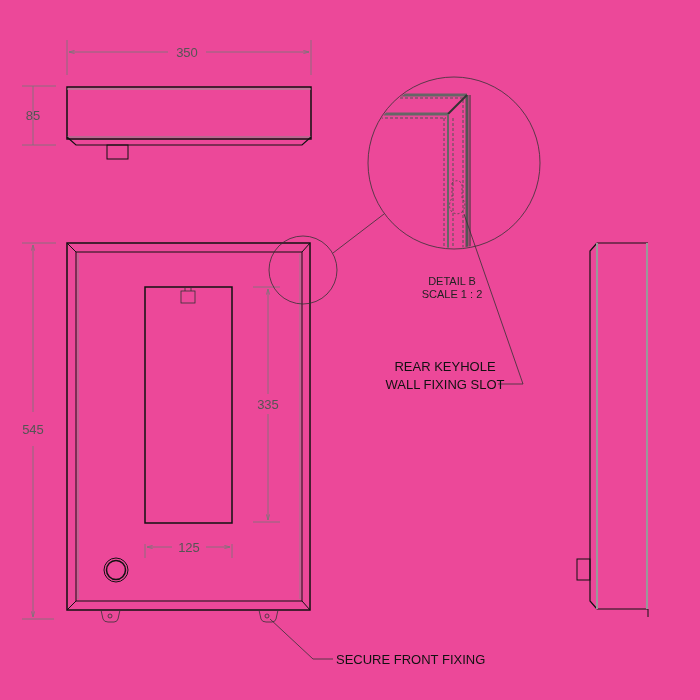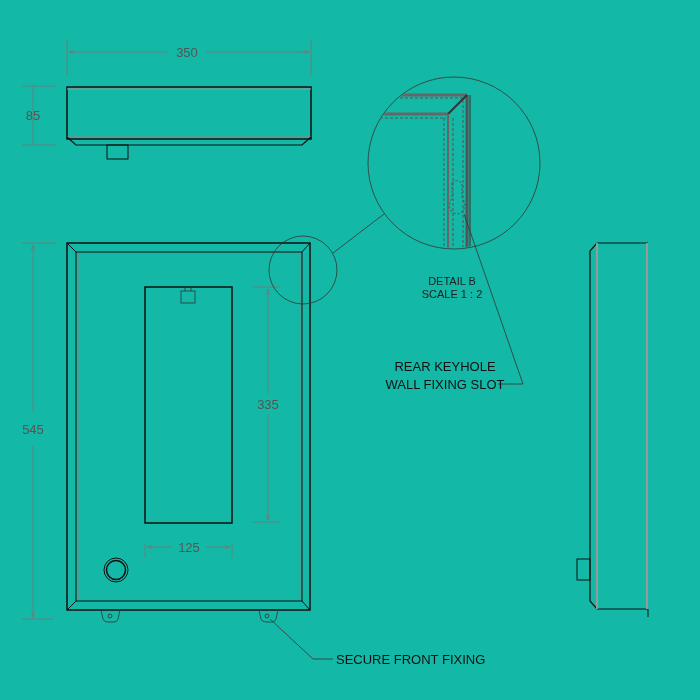--- a/index.html
+++ b/index.html
@@ -1,16 +1,16 @@
 <!DOCTYPE html>
 <html><head>
 <meta charset="utf-8">
 <style>
   html, body { margin:0; padding:0; background:#ffffff; }
-  #canvas { position:relative; width:700px; height:700px; overflow:hidden; background:#14b8a6; }
+  #canvas { position:relative; width:700px; height:700px; overflow:hidden; background:#ec4899; }
   svg { position:absolute; left:0; top:0; }
   .dimtxt { font-family:"Liberation Sans", sans-serif; font-size:13px; fill:#555; }
   .lbl { font-family:"Liberation Sans", sans-serif; font-size:13px; fill:#111; }
   .lblsm { font-family:"Liberation Sans", sans-serif; font-size:11px; fill:#222; }
 </style>
 </head>
 <body>
 
 <div id="canvas">
 <svg width="700" height="700" viewBox="0 0 700 700" xmlns="http://www.w3.org/2000/svg">

